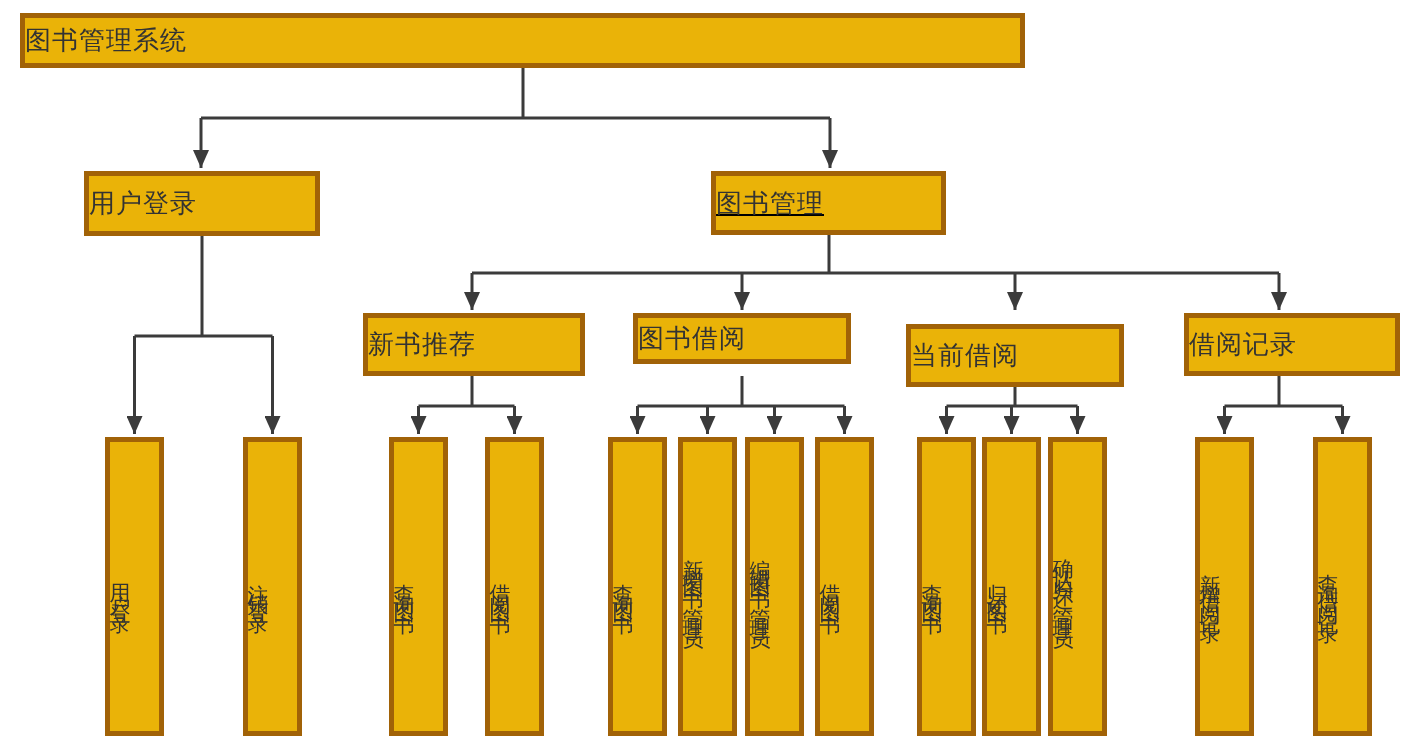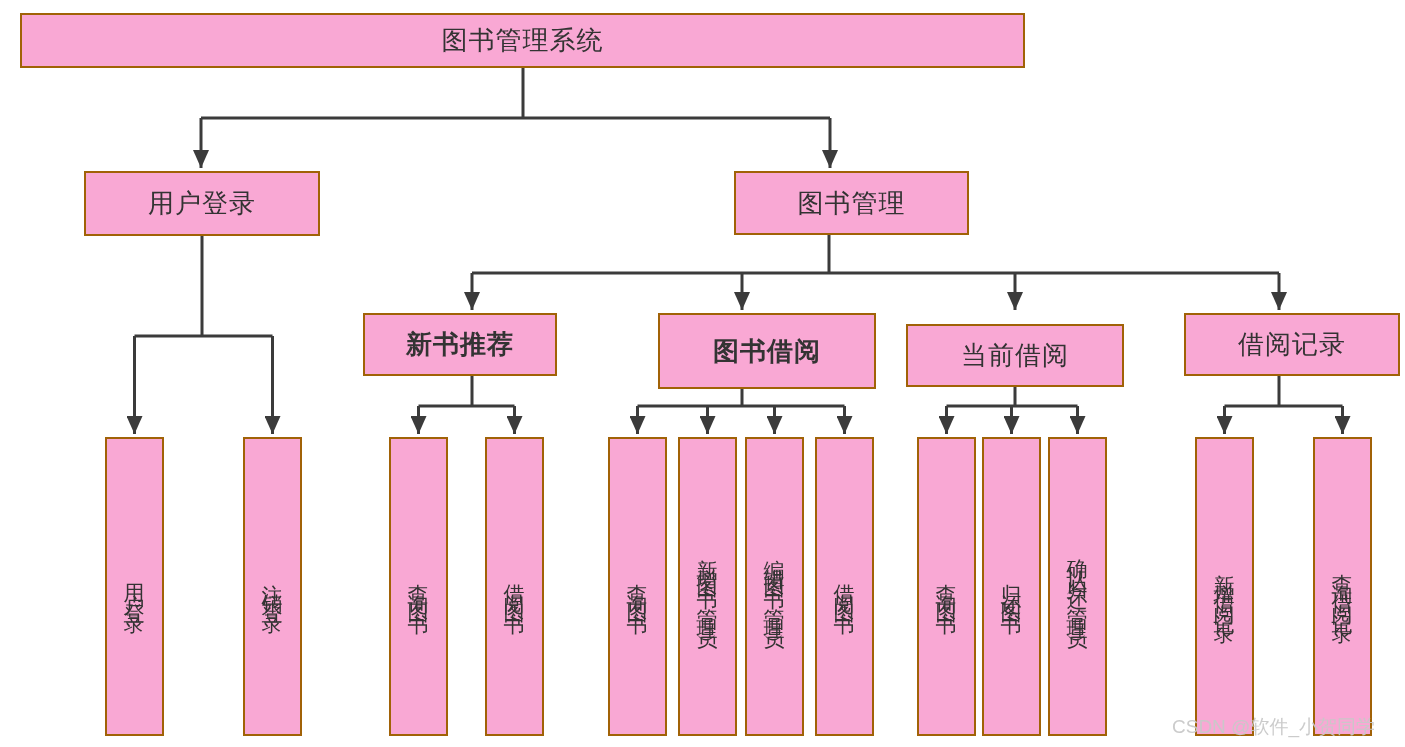--- a/index.html
+++ b/index.html
@@ -18,25 +18,24 @@
   .wires {
     position: absolute;
     left: 0; top: 0;
     width: 1405px;
     height: 747px;
     z-index: 0;
   }
   .box {
     position: absolute;
     box-sizing: border-box;
-    border: 2px solid #a16207;
-    background: #f9a8d4;
+    border: 5px solid #a16207;
+    background: #eab308;
     display: flex;
     align-items: center;
-    justify-content: center;
     z-index: 1;
   }
   .hlabel {
     font-size: 26px;
     letter-spacing: 1px;
     color: #333333;
     white-space: nowrap;
   }
   .leaf {
     top: 437px;
@@ -110,28 +109,28 @@
     </g>
   </svg>
 
   <div class="box" style="left:20px; top:13px; width:1005px; height:55px;">
     <span class="hlabel">图书管理系统</span>
   </div>
 
   <div class="box" style="left:84px; top:171px; width:236px; height:65px;">
     <span class="hlabel">用户登录</span>
   </div>
-  <div class="box" style="left:734px; top:171px; width:235px; height:64px;">
+  <div class="box" style="left:711px; top:171px; width:235px; height:64px;text-decoration:underline;">
     <span class="hlabel">图书管理</span>
   </div>
 
-  <div class="box" style="left:363px; top:313px; width:194px; height:63px;font-weight:bold;">
+  <div class="box" style="left:363px; top:313px; width:222px; height:63px;">
     <span class="hlabel">新书推荐</span>
   </div>
-  <div class="box" style="left:658px; top:313px; width:218px; height:76px;font-weight:bold;">
+  <div class="box" style="left:633px; top:313px; width:218px; height:51px;">
     <span class="hlabel">图书借阅</span>
   </div>
   <div class="box" style="left:906px; top:313px; width:218px; height:63px;margin-top:11px;">
     <span class="hlabel">当前借阅</span>
   </div>
   <div class="box" style="left:1171px; top:313px; width:216px; height:63px;margin-left:13px;">
     <span class="hlabel">借阅记录</span>
   </div>
 
   <div class="box leaf" style="left:105px;">
@@ -171,15 +170,14 @@
     <span class="vlabel">确认归还（管理员）</span>
   </div>
 
   <div class="box leaf" style="left:1195px;">
     <span class="vlabel">新增借阅记录</span>
   </div>
   <div class="box leaf" style="left:1313px;">
     <span class="vlabel">查询借阅记录</span>
   </div>
 
-  <div class="watermark">CSDN @软件_小贺同学</div>
 
 </div>
 
 </body></html>

